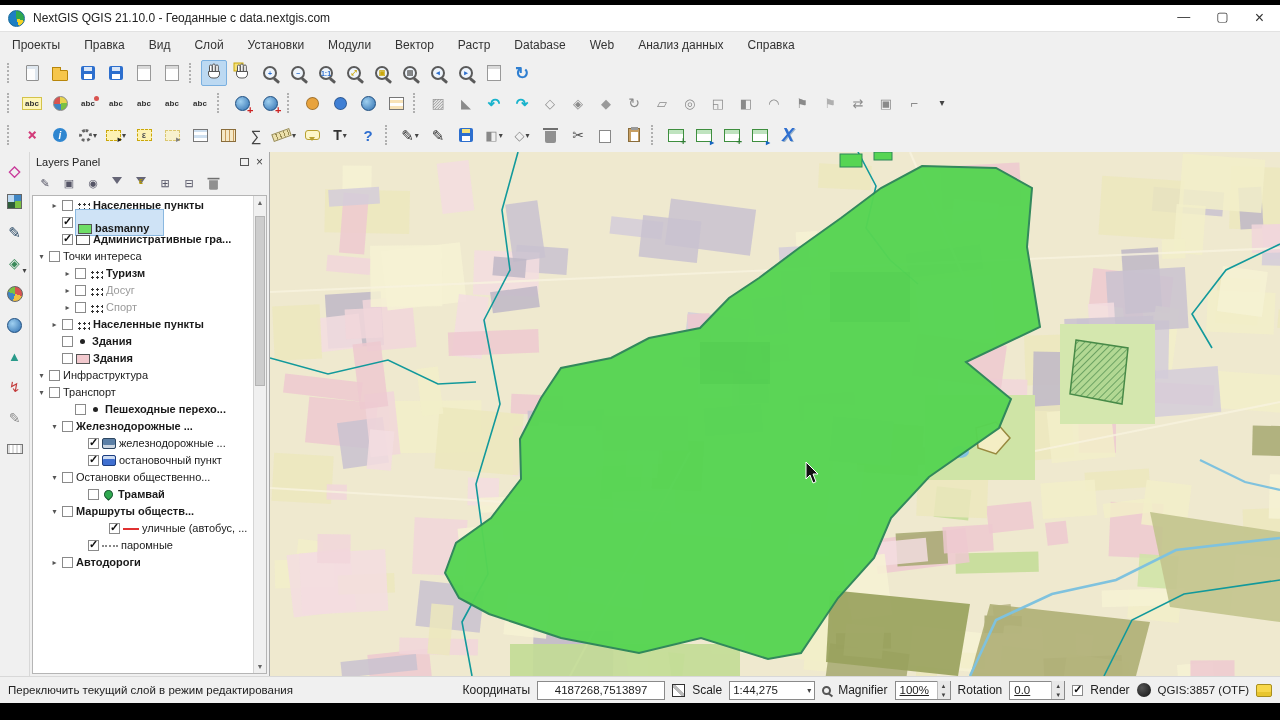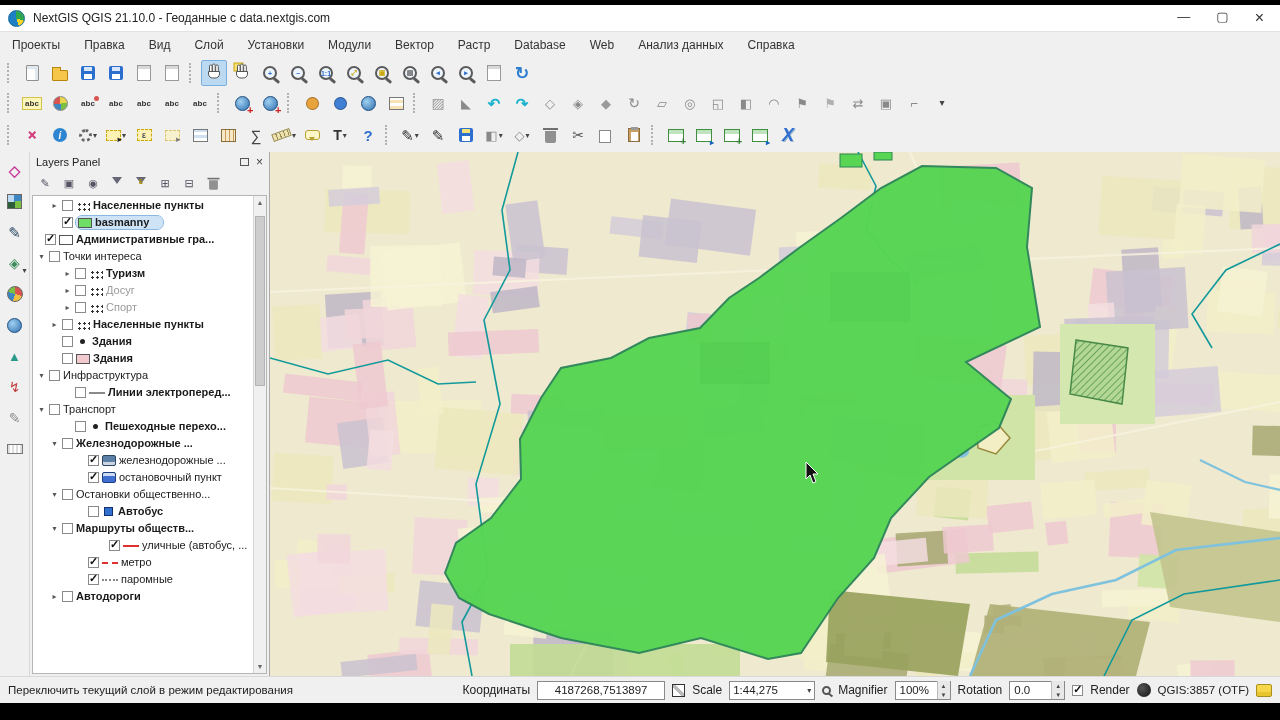--- a/index.html
+++ b/index.html
@@ -93,21 +93,21 @@
   .funnel-e::after { content:"ε"; position:absolute; right:-2px; bottom:-2px; font-size:9px; color:#b59a00; font-weight:bold; }
   #tree-wrap { flex:1; background:#fff; border:1px solid #b5b5b5; margin:0 2px 2px 2px; position:relative; overflow:hidden; }
   #layer-tree { position:absolute; top:1px; left:0; right:13px; }
   .trow { display:flex; align-items:center; height:17px; gap:3px; font-size:11px; color:#1a1a1a; white-space:nowrap; }
   .trow .arr { width:9px; font-size:8px; color:#555; text-align:center; flex:none; }
   .cb { width:11px; height:11px; border:1px solid #8a8a8a; background:#fff; position:relative; flex:none; }
   .cb.on::after { content:"✓"; position:absolute; top:-3px; left:0; font-size:11px; color:#111; font-weight:bold; }
   .lbl { line-height:1; }
   .lbl.b { font-weight:bold; }
   .lbl.gray { color:#9a9a9a; }
-  .selwrap { display:flex; align-items:center; gap:3px; background:#cfe3f6; outline:1px solid #8ab8e0; padding:1px 14px 1px 2px;border-radius:6px; }
+  .selwrap { display:flex; align-items:center; gap:3px; background:#cfe3f6; outline:1px solid #8ab8e0; padding:13px 14px 1px 2px; }
   .tic-dots { width:14px; height:10px; flex:none; background-image:radial-gradient(#333 1px, transparent 1.3px); background-size:5px 5px; background-position:1px 1px; }
   .tic-sw { width:14px; height:10px; border:1px solid #555; flex:none; }
   .tic-sqo { width:8px; height:8px; border:2px solid #555; flex:none; margin:0 3px; }
   .tic-line { width:16px; height:0; border-top:2px solid #888; flex:none; }
   .tic-line.thick { border-top-width:3px; }
   .tic-line.dash { border-top-style:dashed; }
   .tic-line.dotted { border-top-style:dotted; }
   .tic-train { width:14px; height:11px; background:#5b7fa6; border:1px solid #2c4560; border-radius:2px; box-shadow:inset 0 -3px 0 #cdd7e2; flex:none; }
   .tic-bus { width:14px; height:11px; background:#3f6fd0; border:1px solid #1c3d80; border-radius:2px; box-shadow:inset 0 3px 0 #cddcf2; flex:none; }
   .tic-marker { width:9px; height:9px; border-radius:50% 50% 50% 0; transform:rotate(-45deg); border:1px solid #14532d; flex:none; margin:0 2px; }
@@ -127,21 +127,21 @@
   .sb-flex { flex:1; }
   .sb-input { width:128px; height:19px; border:1px solid #8a8a8a; font-size:11.5px; text-align:center; font-family:"Liberation Sans",sans-serif; background:#fff; color:#222; }
   .sb-ic { display:flex; align-items:center; justify-content:center; }
   .extent-ic { width:13px; height:13px; border:1px solid #333; background:linear-gradient(45deg, #fff 40%, #bbb 40% 60%, #fff 60%); }
   .mini-mag { width:9px; height:9px; border:2px solid #555; border-radius:50%; position:relative; }
   .mini-mag::after { content:""; position:absolute; right:-4px; bottom:-3px; width:5px; height:2px; background:#555; transform:rotate(40deg); }
   .sb-combo { width:86px; height:19px; border:1px solid #8a8a8a; background:#fff; display:flex; align-items:center; font-size:11.5px; padding:0 3px; }
   .sb-combo .val { flex:1; text-align:left; }
   .combo-arrow { font-size:8px; color:#444; }
   .sb-spin { height:19px; border:1px solid #8a8a8a; background:#fff; display:flex; align-items:center; font-size:11.5px; padding-left:4px; }
-  .sb-spin .val { flex:1; }
+  .sb-spin .val { flex:1;text-decoration:underline; }
   .spin-btns { display:flex; flex-direction:column; width:13px; border-left:1px solid #bbb; }
   .spin-btns span { height:9px; font-size:6px; color:#444; display:flex; align-items:center; justify-content:center; background:#e8e8e8; }
   #mag-spin { width:56px; } #rot-spin { width:56px; }
   .epsg-globe { width:14px; height:14px; border-radius:50%; background:radial-gradient(circle at 35% 35%, #555, #111); }
   .msgic { width:16px; height:13px; background:#f7d74a; border:1px solid #a98f1f; border-radius:2px; box-shadow:inset 0 -4px 0 #e8c52e; }
 </style>
 </head>
 <body>
 
 <div class="black-strip" id="strip-top"></div>
@@ -521,21 +521,21 @@
               <span class="lbl b">Населенные пункты</span>
             </div>
             <div class="trow" style="padding-left: 17px;">
               <span class="arr"></span>
               <span class="cb on"></span>
               <span class="selwrap">
                 <span class="tic-sw" style="background: rgb(110, 222, 103);"></span>
                 <span class="lbl b">basmanny</span>
               </span>
             </div>
-            <div class="trow" style="">
+            <div class="trow" style="padding-left: 17px;">
               <span class="arr"></span>
               <span class="cb on"></span>
               <span class="tic-sw" style="background: rgb(253, 253, 253);"></span>
               <span class="lbl b">Административные гра...</span>
             </div>
             <div class="trow" style="padding-left: 4px;">
               <span class="arr">▾</span>
               <span class="cb"></span>
               <span class="lbl">Точки интереса</span>
             </div>
@@ -572,26 +572,20 @@
             <div class="trow" style="padding-left: 17px;">
               <span class="arr"></span>
               <span class="cb"></span>
               <span class="tic-sw" style="background: rgb(242, 201, 206);"></span>
               <span class="lbl b">Здания</span>
             </div>
             <div class="trow" style="padding-left: 4px;">
               <span class="arr">▾</span>
               <span class="cb"></span>
               <span class="lbl">Инфраструктура</span>
-            </div>
-            <div class="trow" style="padding-left: 30px;">
-              <span class="arr"></span>
-              <span class="cb"></span>
-              <span class="tic-line" style="border-top-color: rgb(138, 138, 138);"></span>
-              <span class="lbl b">Линии электроперед...</span>
             </div>
             <div class="trow" style="padding-left: 4px;">
               <span class="arr">▾</span>
               <span class="cb"></span>
               <span class="lbl">Транспорт</span>
             </div>
             <div class="trow" style="padding-left: 30px;">
               <span class="arr"></span>
               <span class="cb"></span>
               <span class="tic-dot"></span>
@@ -615,39 +609,33 @@
               <span class="lbl">остановочный пункт</span>
             </div>
             <div class="trow" style="padding-left: 17px;">
               <span class="arr">▾</span>
               <span class="cb"></span>
               <span class="lbl">Остановки общественно...</span>
             </div>
             <div class="trow" style="padding-left: 43px;">
               <span class="arr"></span>
               <span class="cb"></span>
-              <span class="tic-sqs" style="background: rgb(47, 111, 208);"></span>
-              <span class="lbl b">Автобус</span>
+              <span class="tic-marker" style="background: rgb(47, 168, 79);"></span>
+              <span class="lbl b">Трамвай</span>
             </div>
             <div class="trow" style="padding-left: 17px;">
               <span class="arr">▾</span>
               <span class="cb"></span>
               <span class="lbl b">Маршруты обществ...</span>
             </div>
             <div class="trow" style="padding-left: 64px;">
               <span class="arr"></span>
               <span class="cb on"></span>
               <span class="tic-line" style="border-top-color: rgb(224, 49, 49);"></span>
               <span class="lbl">уличные (автобус, ...</span>
-            </div>
-            <div class="trow" style="padding-left: 43px;">
-              <span class="arr"></span>
-              <span class="cb on"></span>
-              <span class="tic-line dash" style="border-top-color: rgb(224, 49, 49);"></span>
-              <span class="lbl">метро</span>
             </div>
             <div class="trow" style="padding-left: 43px;">
               <span class="arr"></span>
               <span class="cb on"></span>
               <span class="tic-line dotted" style="border-top-color: rgb(136, 136, 136);"></span>
               <span class="lbl">паромные</span>
             </div>
             <div class="trow" style="padding-left: 17px;">
               <span class="arr">▸</span>
               <span class="cb"></span>

